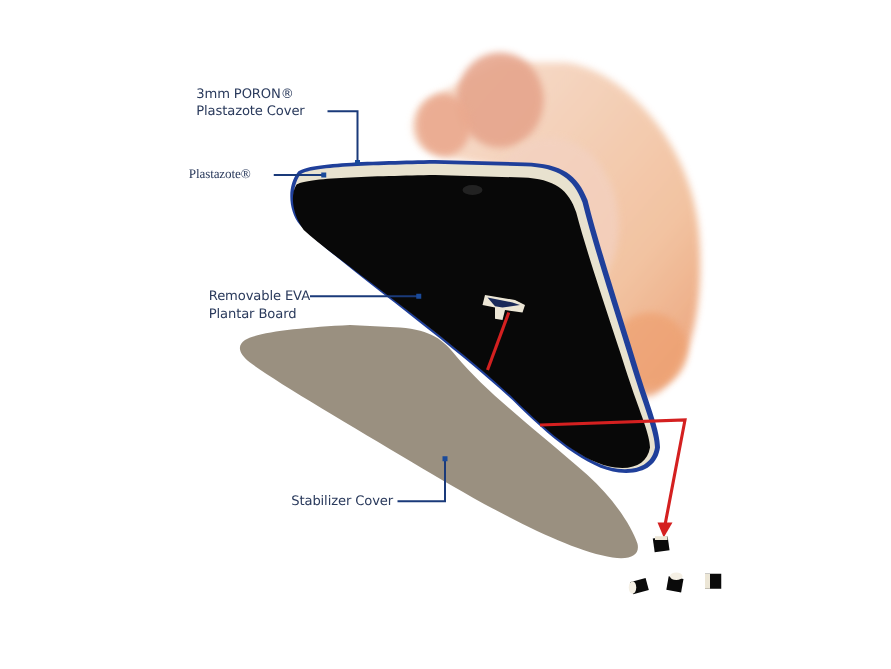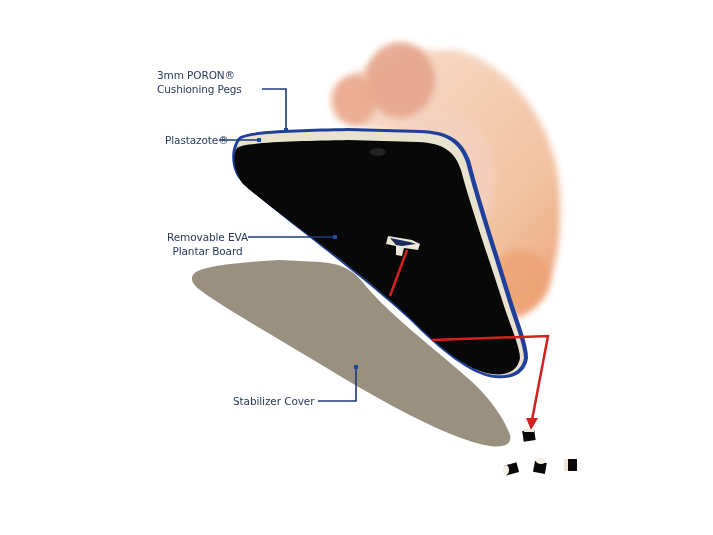--- a/index.html
+++ b/index.html
@@ -87,25 +87,25 @@
     <g fill="#1a4a9a">
       <rect x="284" y="128" width="4" height="4"></rect>
       <rect x="257" y="138" width="4" height="4"></rect>
       <rect x="333" y="235" width="4" height="4"></rect>
       <rect x="354" y="365" width="4" height="4"></rect>
     </g>
   </svg>
 
   <div class="label" style="left:157px;top:68px;">
     <span>3mm PORON®</span>
-    <span>Cushioning Pegs</span>
+    <span>Plastazote Cover</span>
   </div>
-  <div class="label" style="left:165px;top:133px;">
+  <div class="label" style="left:151px;top:133px;font-family:Liberation Serif, serif;">
     <span>Plastazote®</span>
   </div>
-  <div class="label" style="left:167px;top:230px;text-align:center;">
+  <div class="label" style="left:167px;top:230px;">
     <span>Removable EVA</span>
     <span>Plantar Board</span>
   </div>
   <div class="label" style="left:233px;top:394px;">
     <span>Stabilizer Cover</span>
   </div>
 </div>
 
 </body></html>

